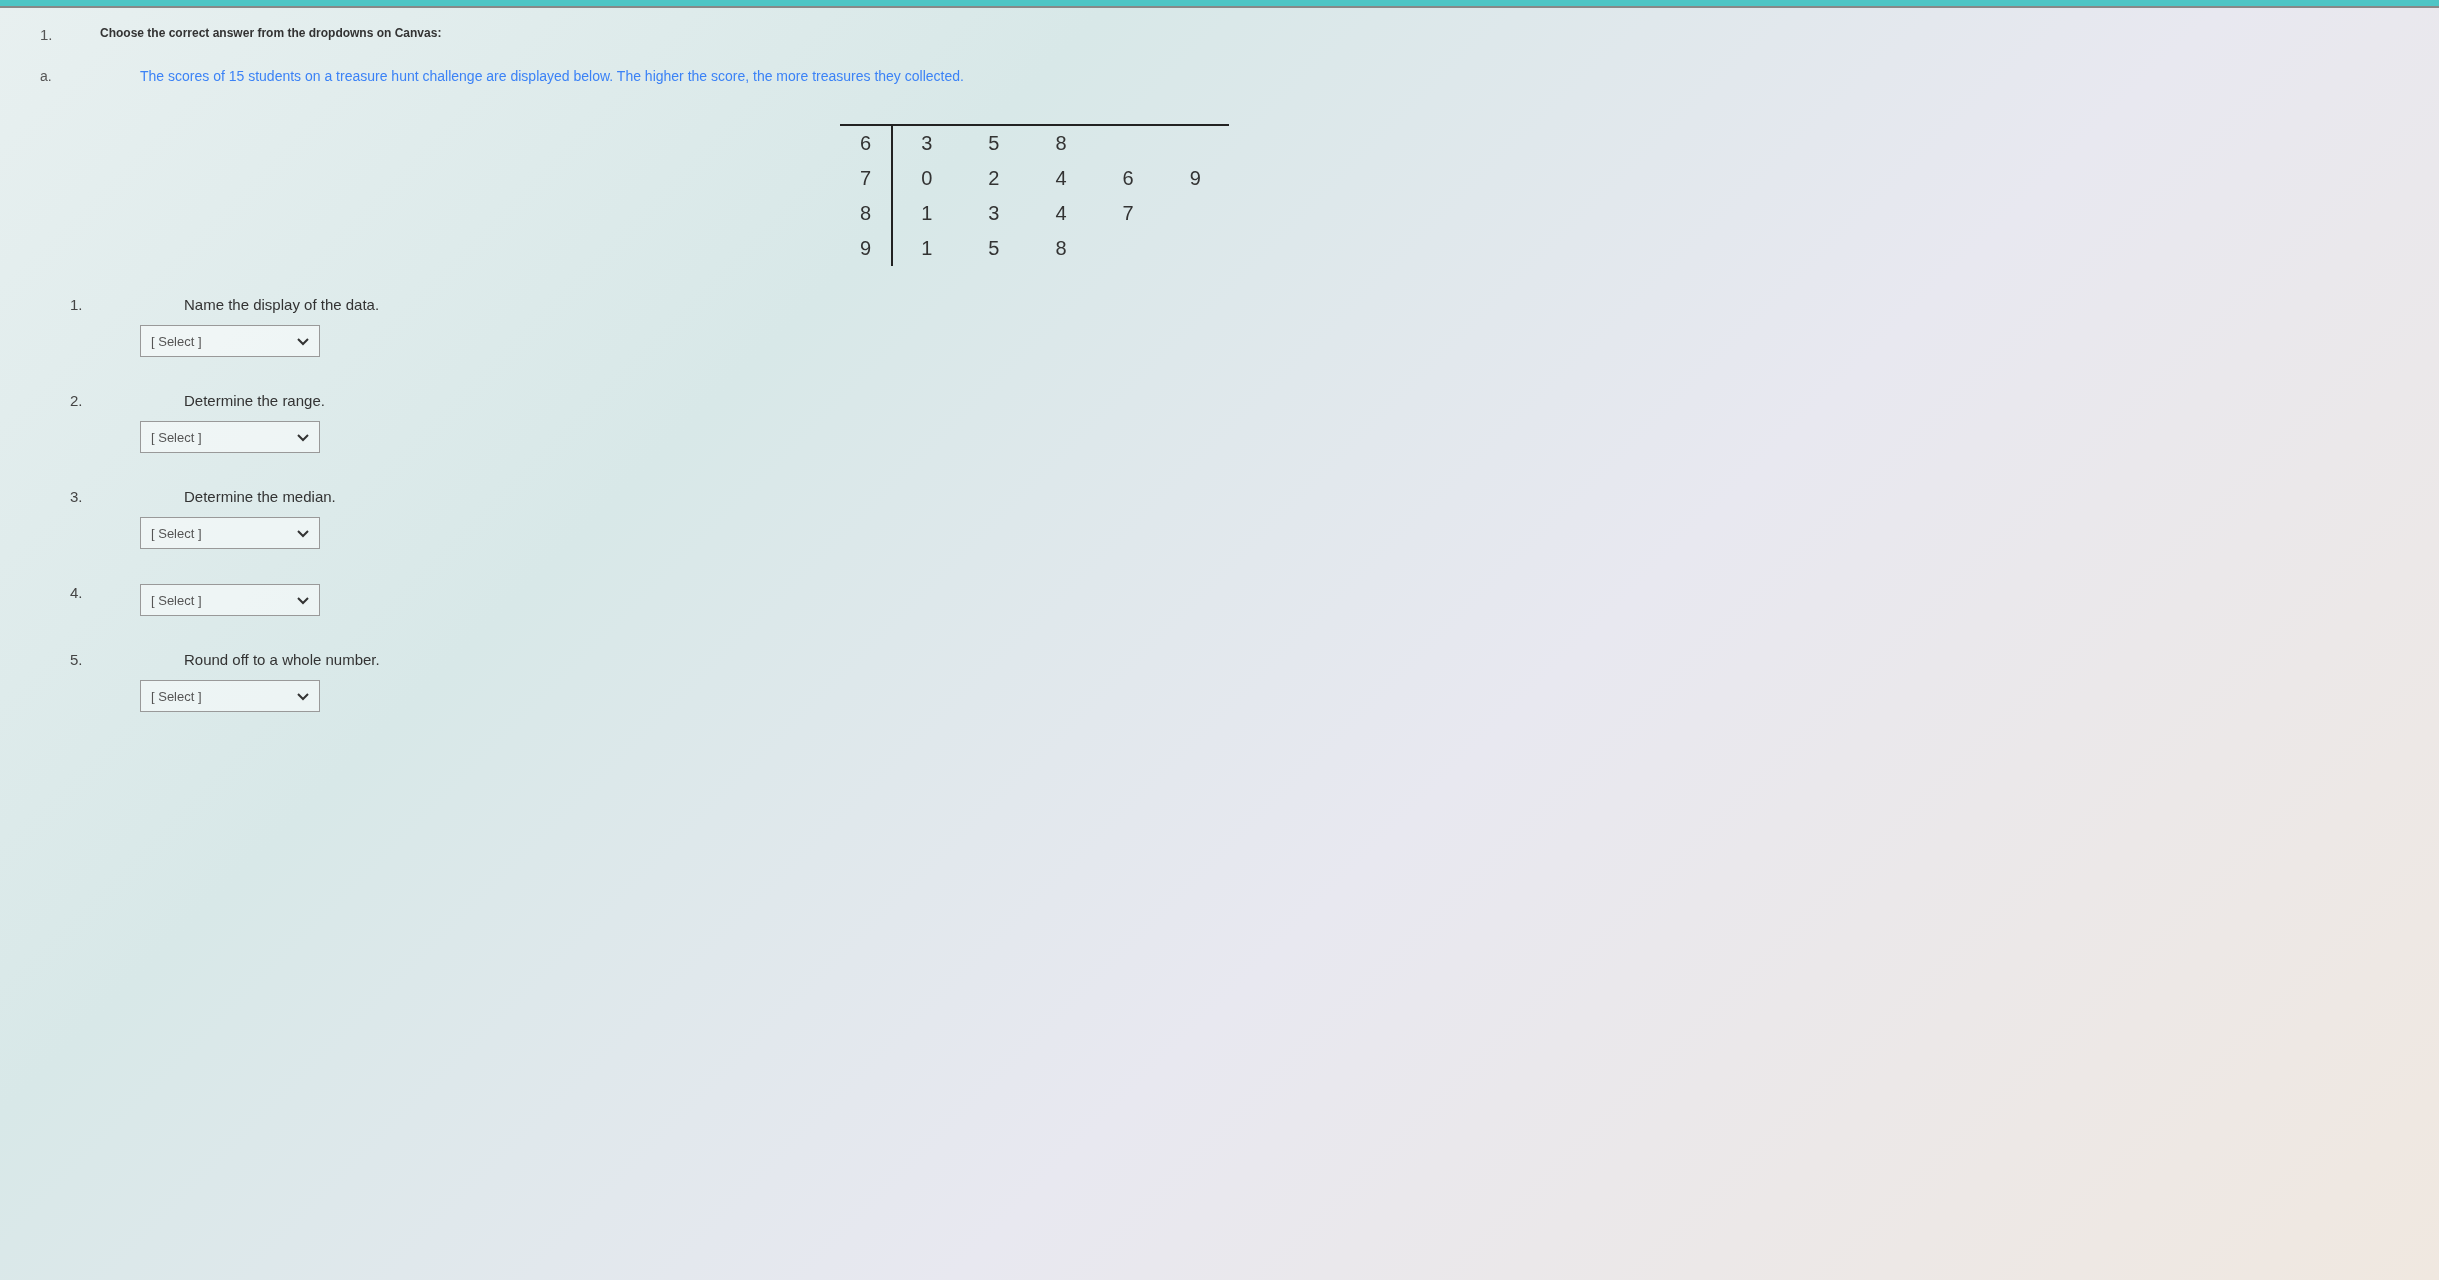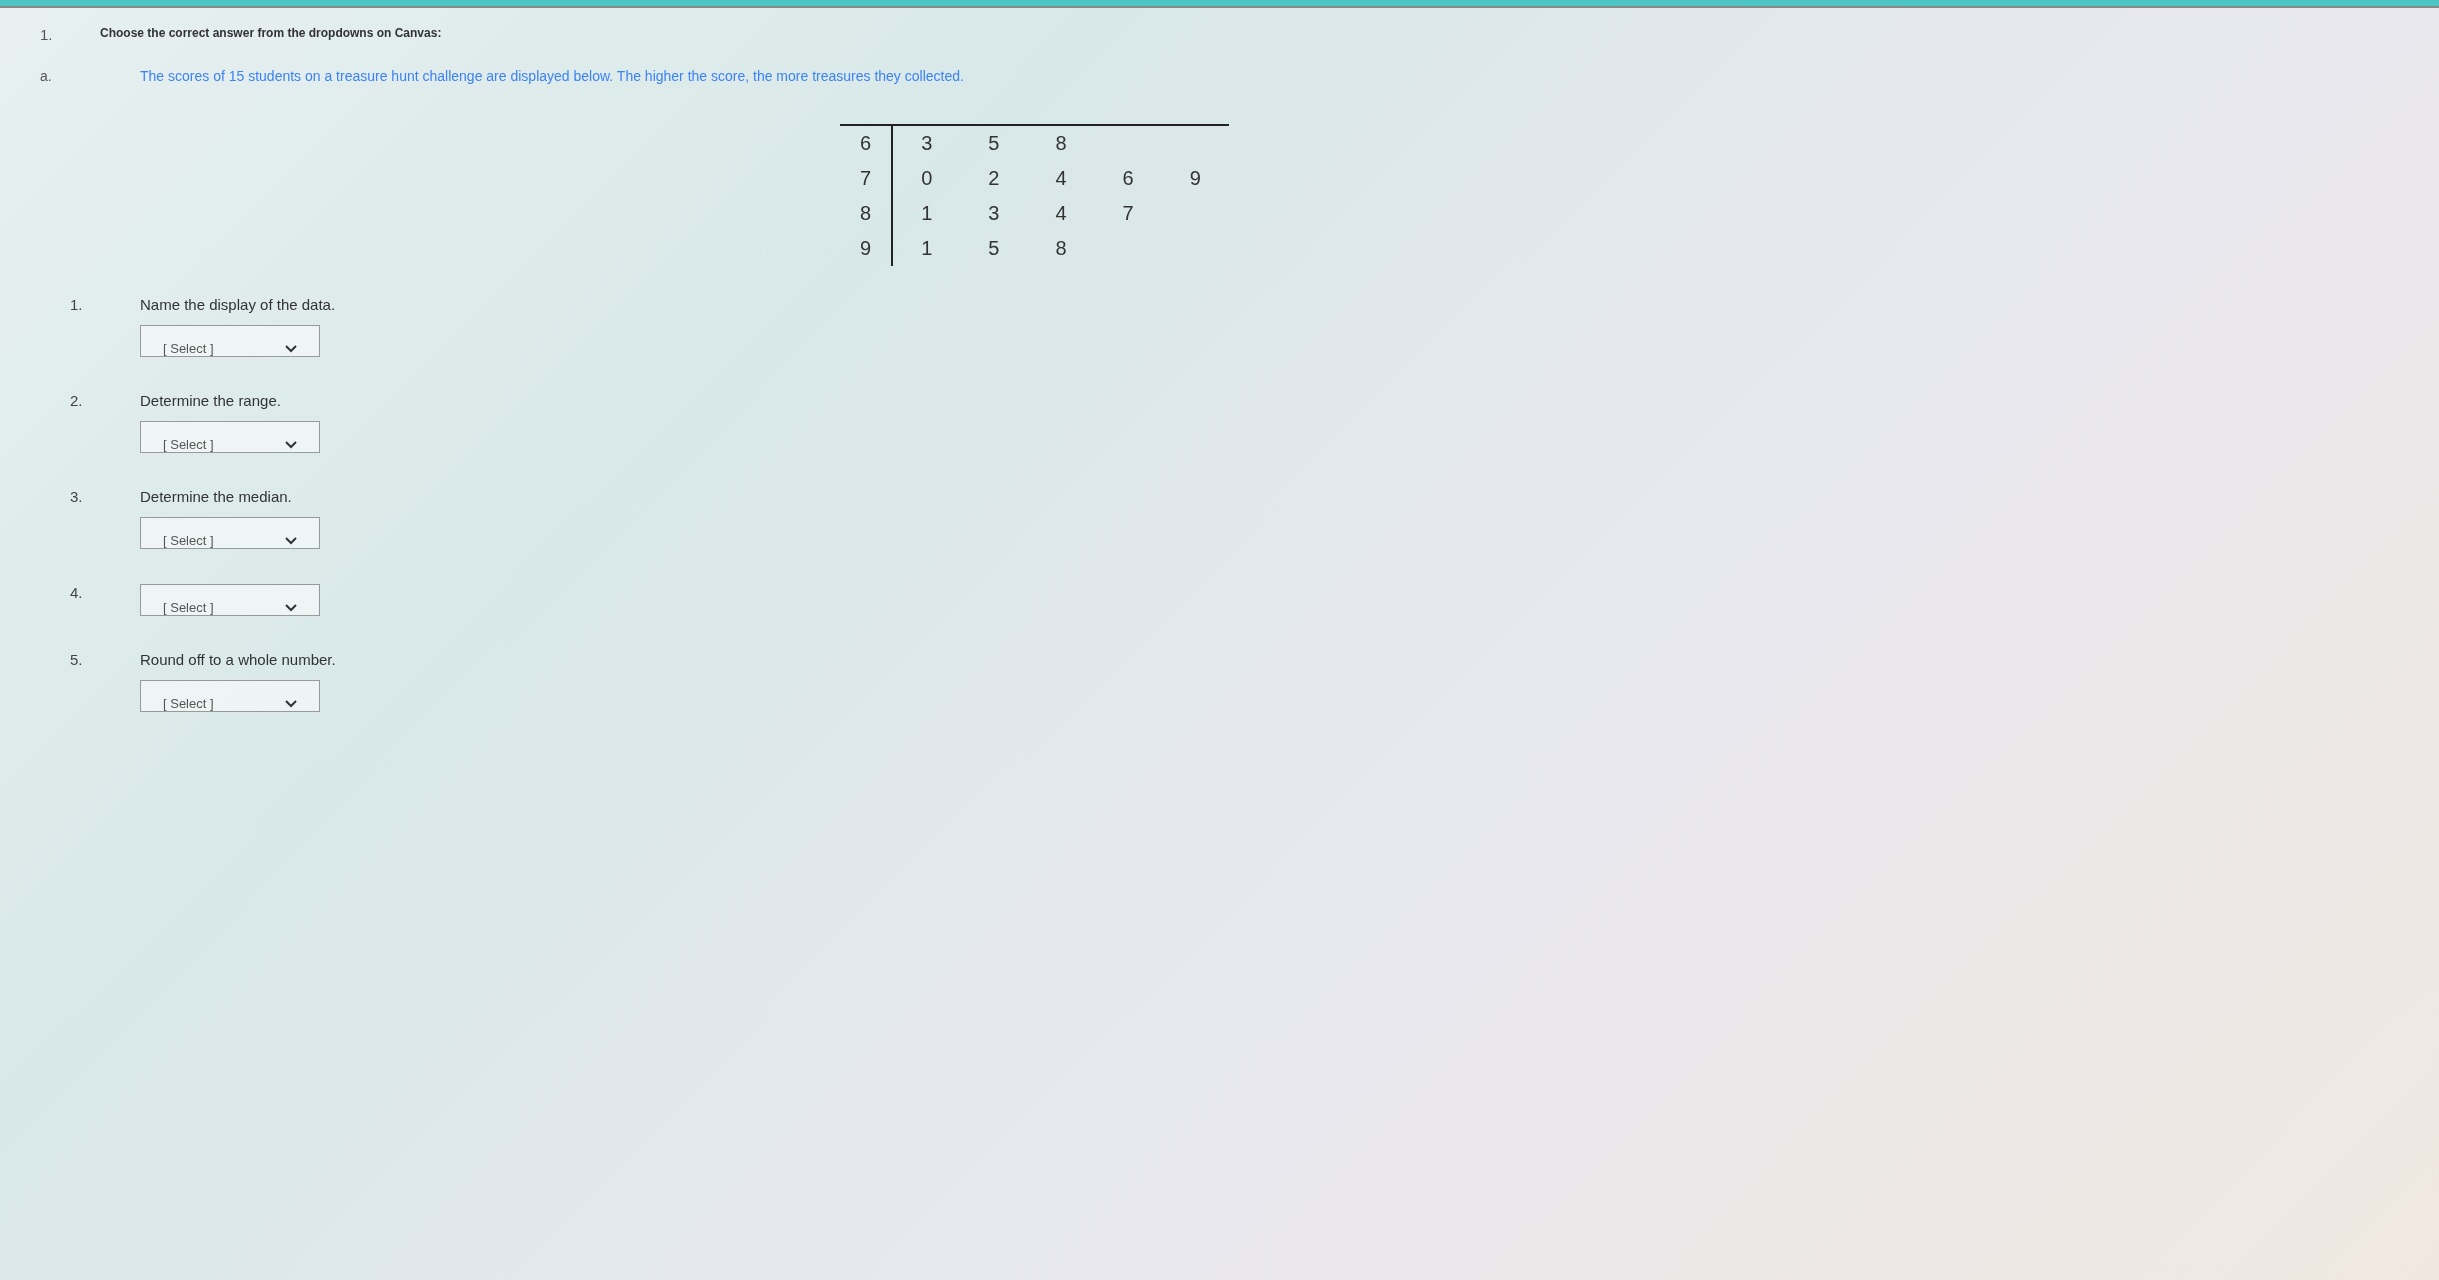--- a/index.html
+++ b/index.html
@@ -96,36 +96,37 @@
       text-align: left;
       padding-left: 30px;
     }
     .q-content {
       flex: 1;
     }
     .q-text {
       font-size: 15px;
       color: #333;
       margin-bottom: 12px;
+      margin-left: 44px;
     }
     .q-text2 {
       font-size: 15px;
       color: #333;
       margin-bottom: 12px;
       margin-left: -15px;
     }
     .select-box {
       display: inline-flex;
-      align-items: flex-end;
+      align-items: center;
       justify-content: space-between;
       width: 180px;
       height: 32px;
       border: 1px solid #999;
       background: rgba(255,255,255,0.5);
-      padding: 0 22px;
+      padding: 0 10px;
       font-size: 13px;
       color: #555;
       cursor: pointer;
     }
     .chevron {
       font-size: 14px;
       font-weight: bold;
       color: #333;
     }
   </style>

